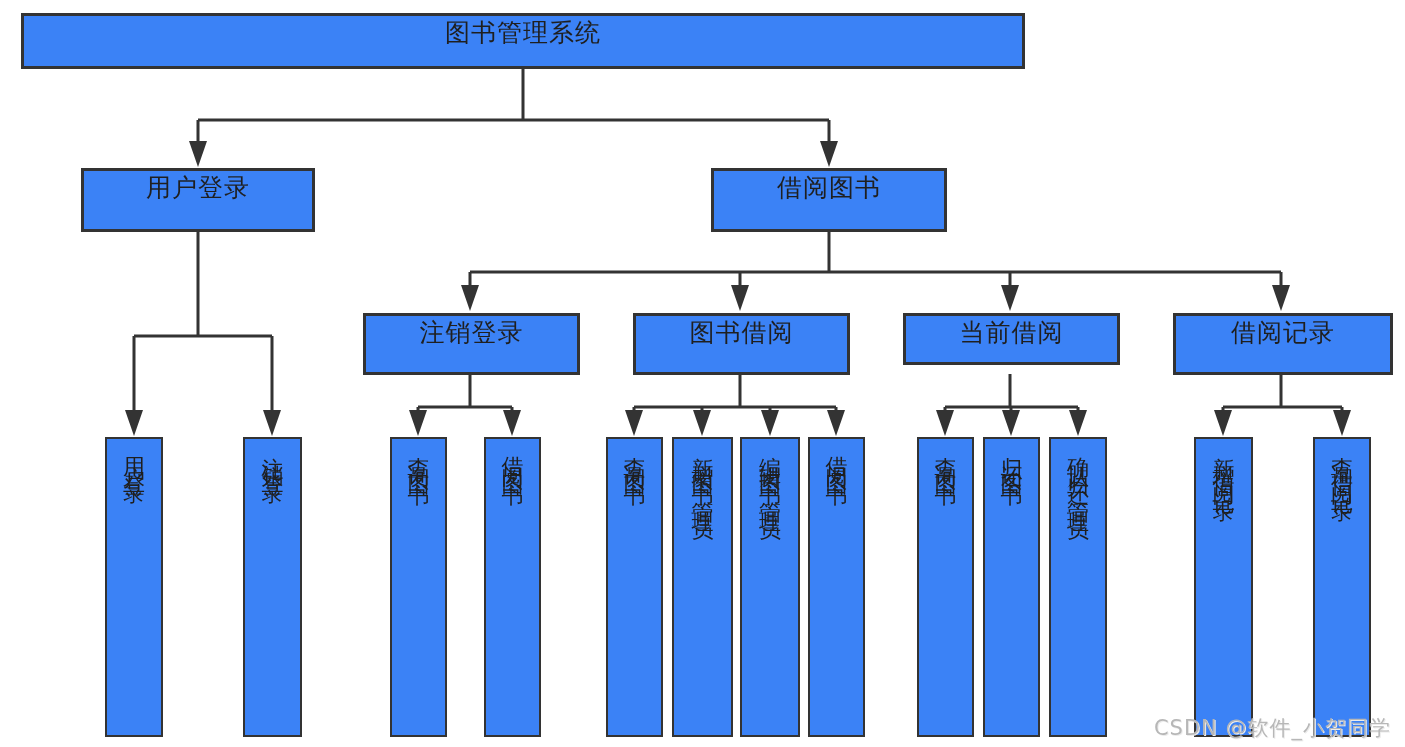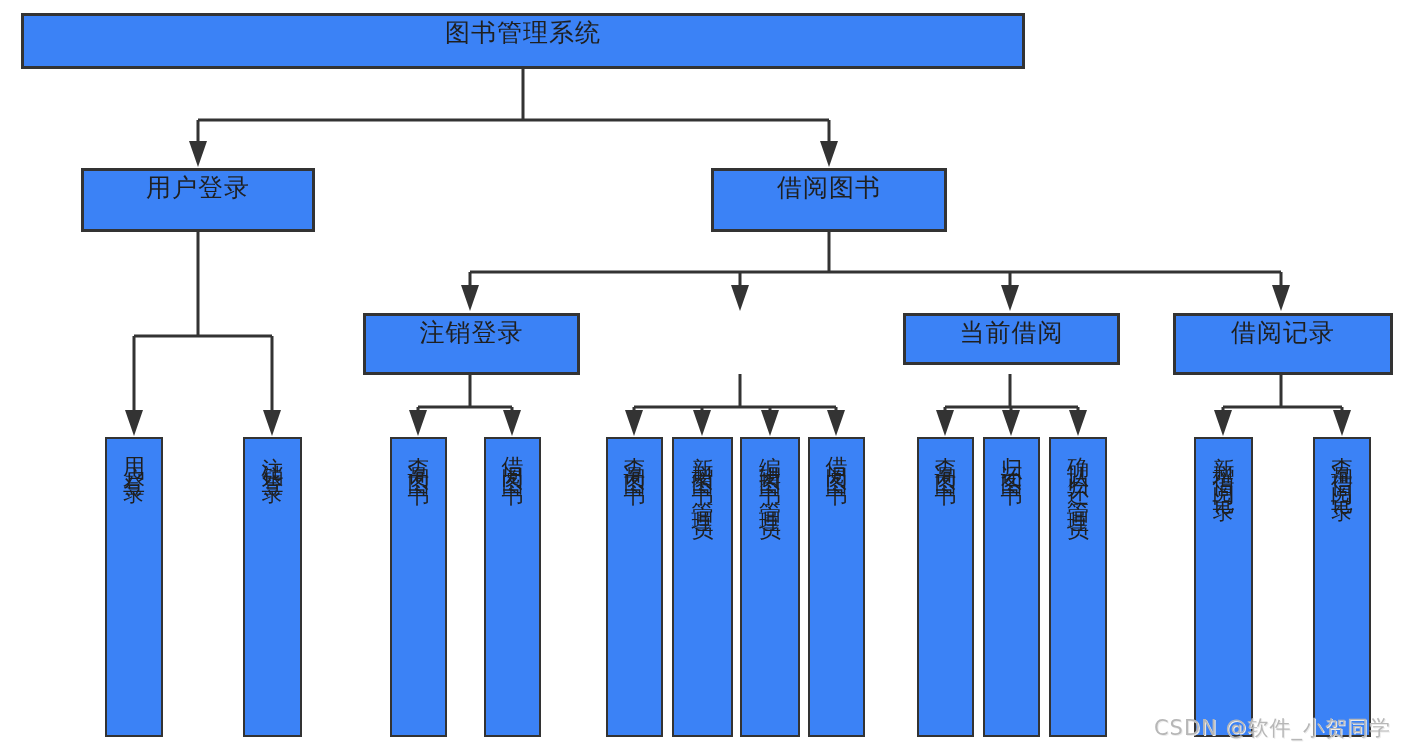--- a/index.html
+++ b/index.html
@@ -70,20 +70,23 @@
   <div class="node h" style="left:81px;top:168px;width:234px;height:64px">
     <span>用户登录</span>
   </div>
   <div class="node h" style="left:711px;top:168px;width:236px;height:64px">
     <span>借阅图书</span>
   </div>
 
   <div class="node h" style="left:363px;top:313px;width:217px;height:62px">
     <span>注销登录</span>
   </div>
+  <div class="node h" style="left:633px;top:313px;width:217px;height:62px">
+    <span>图书借阅</span>
+  </div>
   <div class="node h" style="left:903px;top:313px;width:217px;height:52px">
     <span>当前借阅</span>
   </div>
   <div class="node h" style="left:1173px;top:313px;width:220px;height:62px">
     <span>借阅记录</span>
   </div>
 
   <div class="node v" style="left:105px;top:437px;width:58px;height:300px">
     <span>用户登录</span>
   </div>

